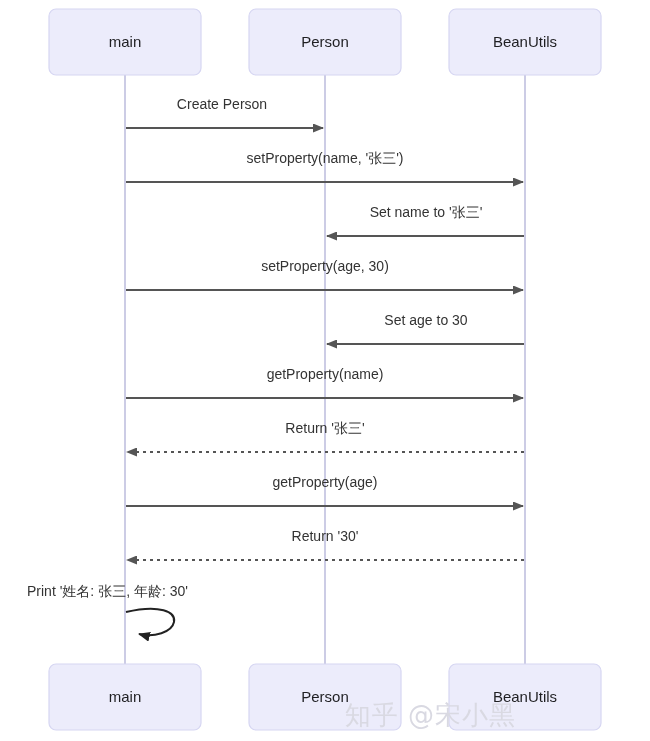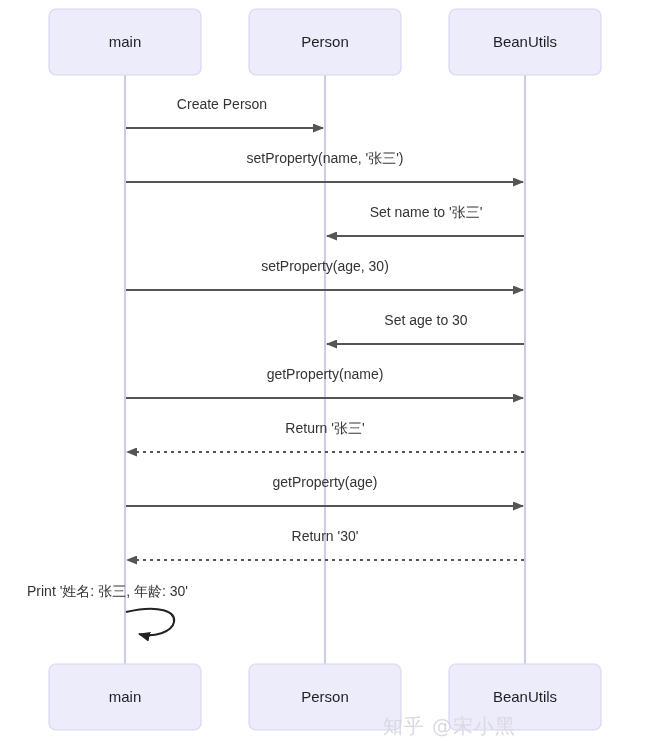--- a/index.html
+++ b/index.html
@@ -68,23 +68,23 @@
     fill: #333333;
     text-anchor: middle;
     dominant-baseline: alphabetic;
   }
   .msg-label-left {
     text-anchor: start;
   }
   .watermark {
     position: absolute;
     right: 8px;
-    bottom: 1px;
+    bottom: 8px;
     font-family: "DejaVu Sans", "Liberation Sans", sans-serif;
-    font-size: 20px;
+    font-size: 26px;
     color: #D9D9E2;
     letter-spacing: 1px;
     white-space: nowrap;
     user-select: none;
     pointer-events: none;
     text-align: right;
   }
 </style>
 </head>
 <body>

